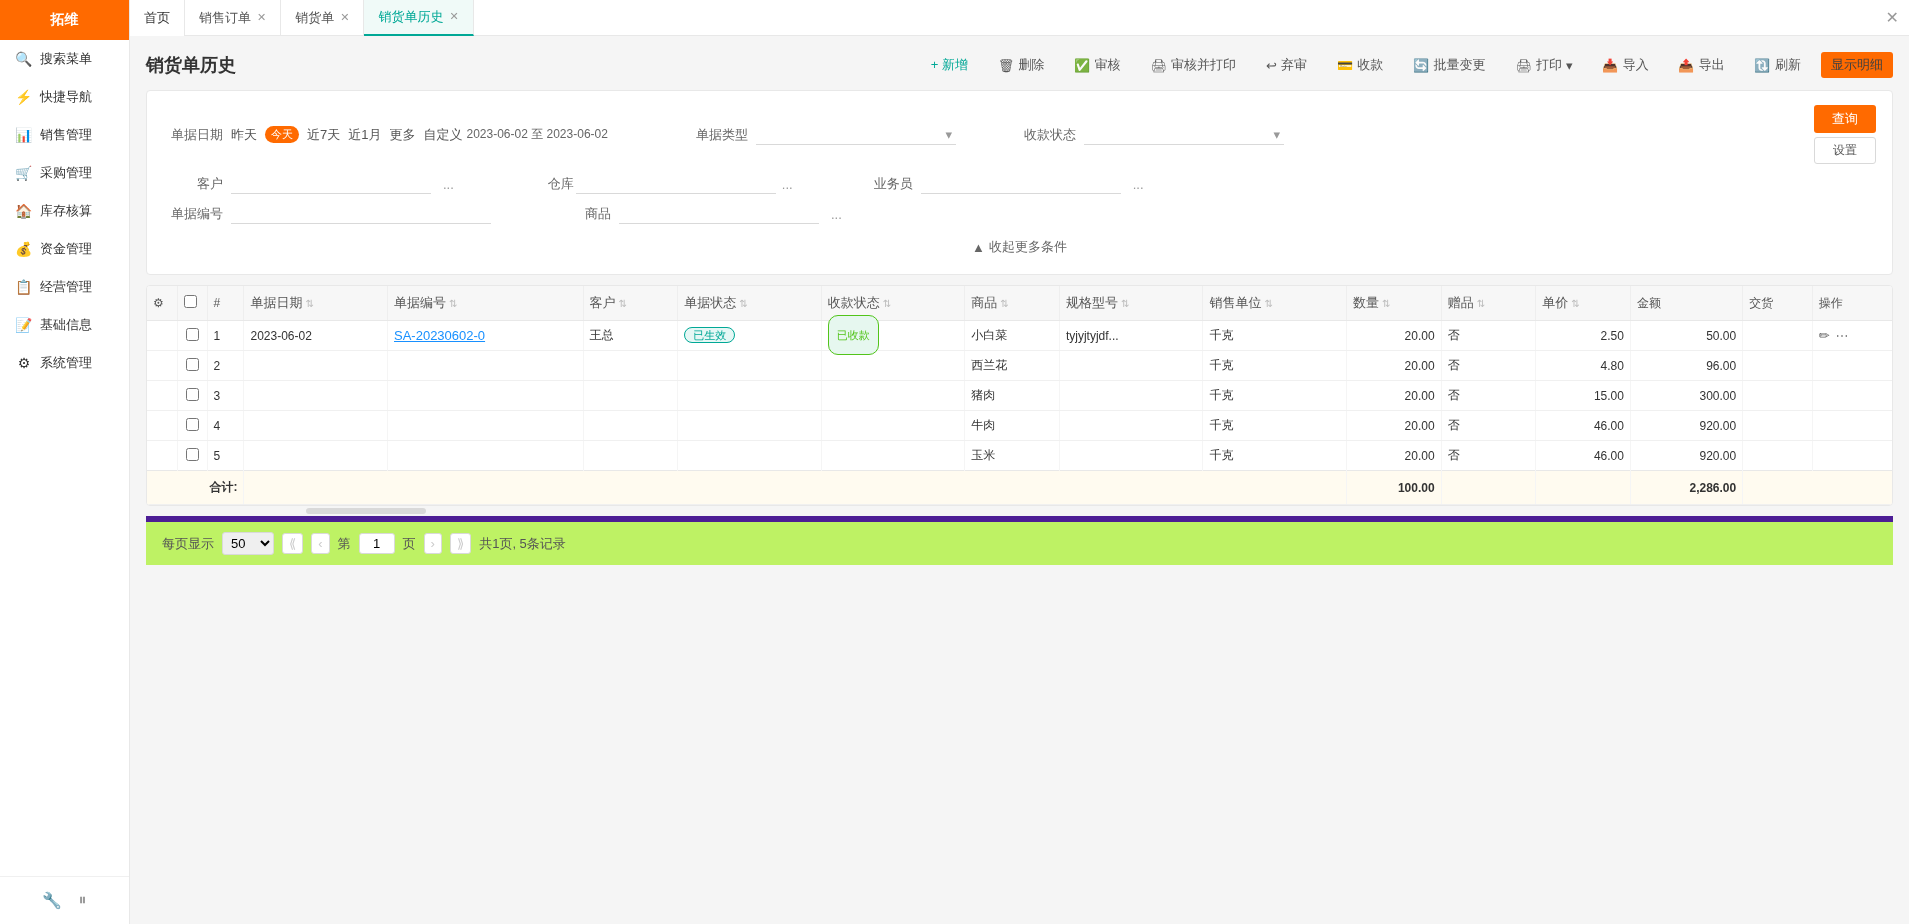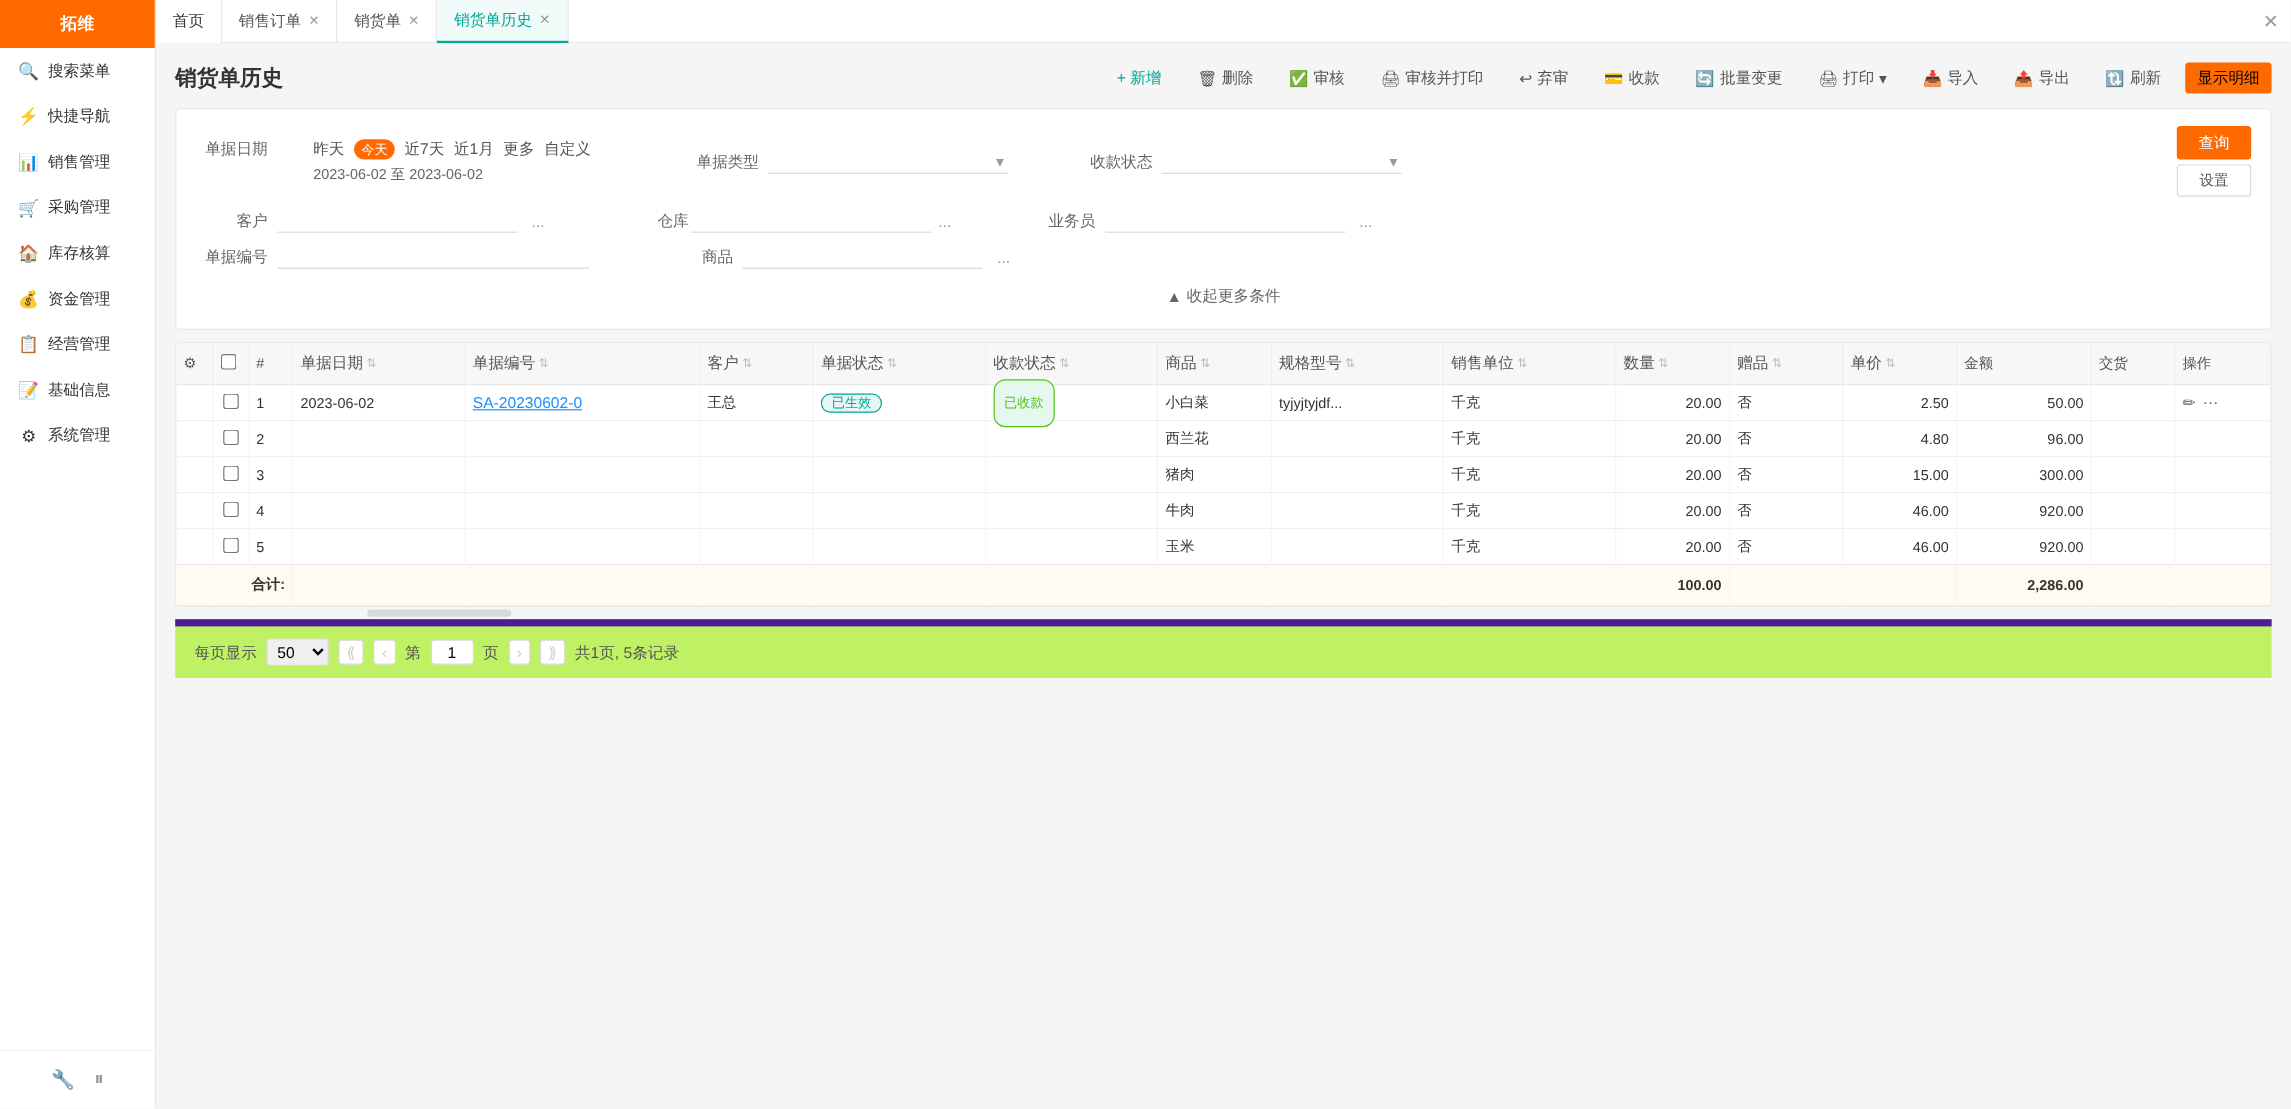--- a/index.html
+++ b/index.html
@@ -33,21 +33,21 @@
     .toolbar-btn { display: flex; align-items: center; gap: 4px; padding: 4px 10px; border: none; background: transparent; cursor: pointer; color: #555; font-size: 12px; }
     .btn-new { color: #00a896; }
     .btn-query { background: #ff6a00; color: #fff; border: none; padding: 5px 18px; border-radius: 3px; cursor: pointer; font-size: 13px; }
     .btn-settings { background: #fff; color: #555; border: 1px solid #d9d9d9; padding: 4px 0; border-radius: 3px; cursor: pointer; font-size: 12px; }
 
     
     .filter-panel { background: #fff; border-radius: 4px; padding: 14px 16px; margin-bottom: 10px; border: 1px solid #e8e8e8; }
     .filter-row { display: flex; align-items: center; gap: 20px; margin-bottom: 10px; flex-wrap: wrap; }
     .filter-row:last-child { margin-bottom: 0; }
     .filter-label { color: #666; min-width: 60px; text-align: right; }
-    .filter-date-area { display: flex; flex-direction: column; gap: 4px; margin-left: 30px; }
+    .filter-date-area { display: flex; flex-direction: row; gap: 4px; }
     .date-shortcuts { display: flex; align-items: center; gap: 8px; font-size: 12px; }
     .date-shortcut { color: #555; cursor: pointer; }
     .date-shortcut.active { color: #fff; background: #ff6a00; padding: 1px 6px; border-radius: 10px; font-size: 11px; }
     .date-range { color: #666; font-size: 12px; }
     .filter-input { border: none; border-bottom: 1px solid #d9d9d9; padding: 2px 4px; width: 180px; outline: none; color: #333; }
     .filter-select-wrap { position: relative; display: inline-flex; align-items: center; border: none; border-bottom: 1px solid #d9d9d9; min-width: 200px; }
     .filter-select-wrap select { border: none; outline: none; width: 100%; background: transparent; padding: 2px 20px 2px 4px; appearance: none; color: #333; cursor: pointer; }
     .filter-dots { color: #999; cursor: pointer; margin-left: 4px; }
     .collapse-btn { display: flex; align-items: center; justify-content: center; color: #666; cursor: pointer; font-size: 12px; gap: 4px; padding: 4px 0; }
 
@@ -198,21 +198,21 @@
           <span>导入</span>
         </button>
         <button class="toolbar-btn">
           <span>📤</span>
           <span>导出</span>
         </button>
         <button class="toolbar-btn">
           <span>🔃</span>
           <span>刷新</span>
         </button>
-        <button class="toolbar-btn" style="background:#ff6a00; color:#000000; border-radius:3px; padding:4px 10px;">
+        <button class="toolbar-btn" style="background:#ff6a00; color:#404040; border-radius:3px; padding:4px 10px;">
           <span>显示明细</span>
         </button>
       </div>
     </div>
 
     <div class="filter-panel">
 
       <div class="filter-row">
         <div style="display:flex; align-items:flex-start; gap:8px;">
           <span class="filter-label">单据日期</span>

